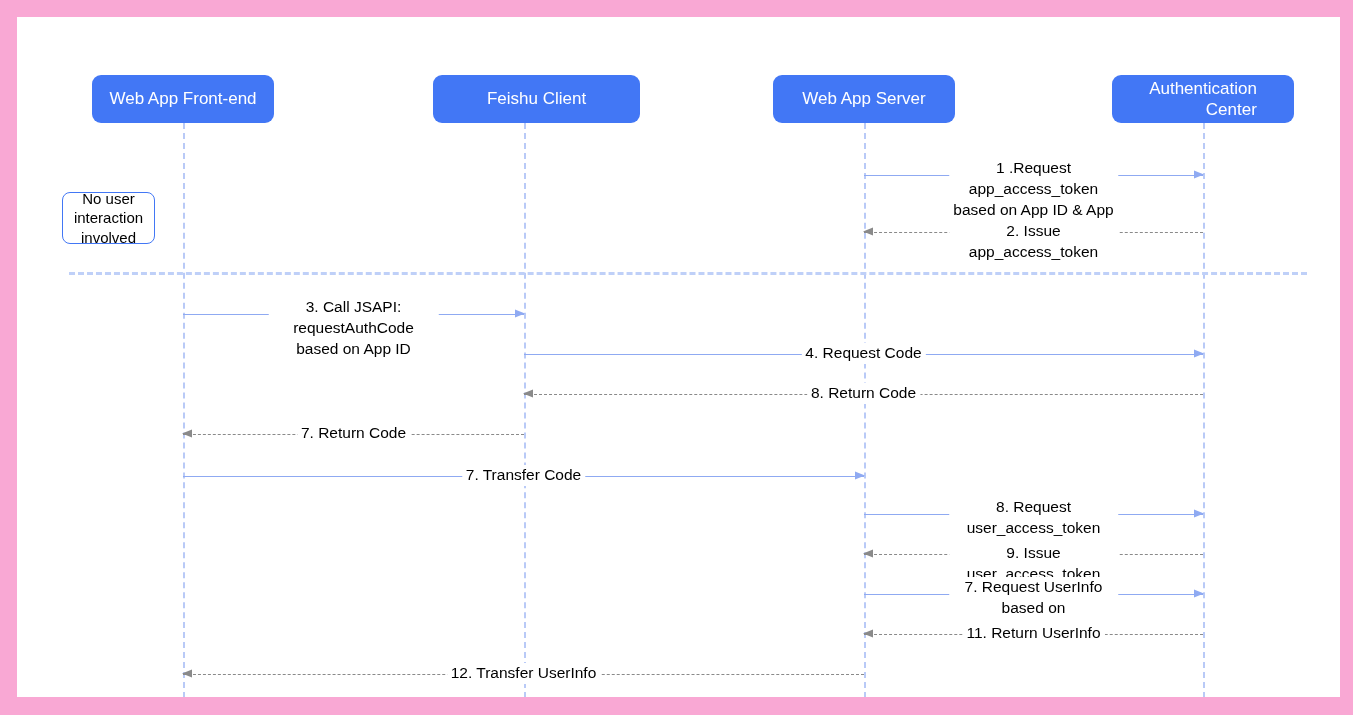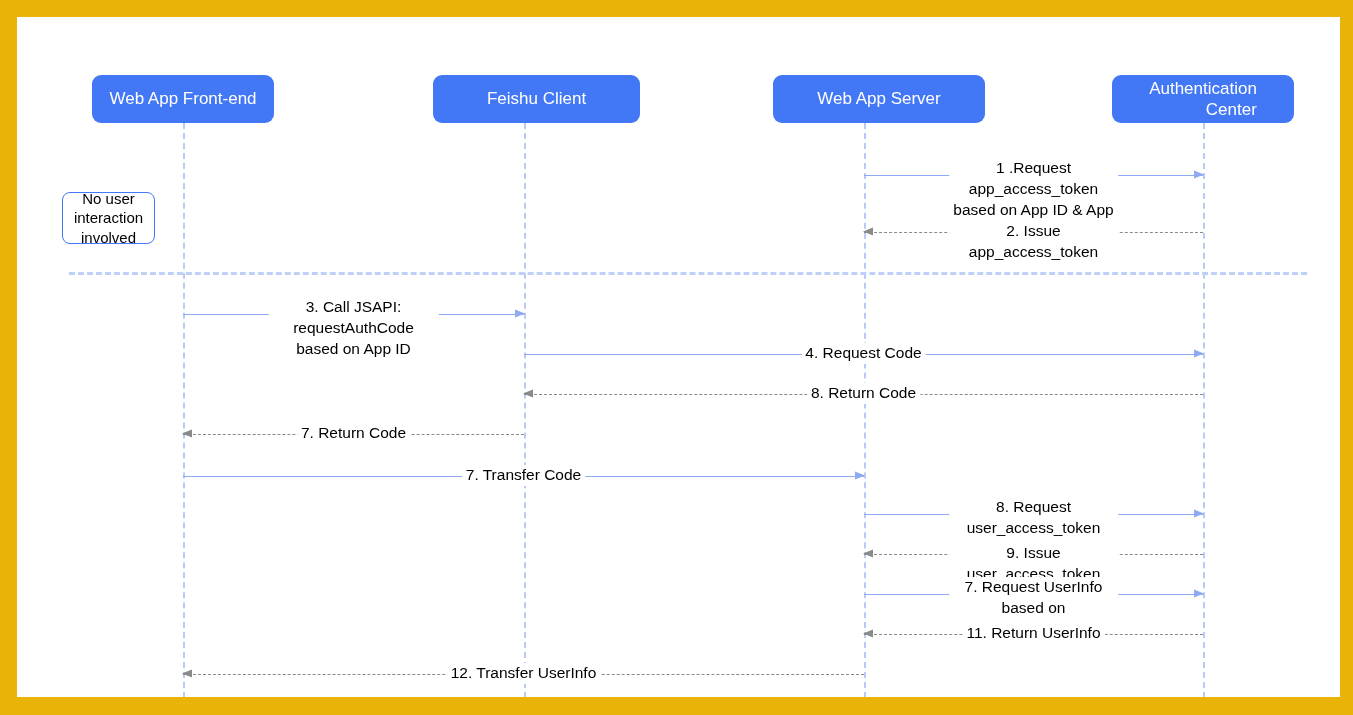--- a/index.html
+++ b/index.html
@@ -9,21 +9,21 @@
     width: 1353px;
     height: 715px;
     overflow: hidden;
     font-family: "Liberation Sans", sans-serif;
   }
   #frame {
     position: absolute;
     left: 0; top: 0;
     width: 1353px;
     height: 715px;
-    background: #eab308;
+    background: #f9a8d4;
   }
   #canvas {
     position: absolute;
     left: 17px;
     top: 17px;
     width: 1323px;
     height: 680px;
     background: #ffffff;
     overflow: hidden;
   }
@@ -140,21 +140,21 @@
 
 <div id="frame">
   <div id="canvas">
 
     <div class="participant" style="left: 75px; top: 58px; width: 182px; height: 48px;">
       <span>Web App Front-end</span>
     </div>
     <div class="participant" style="left: 416px; top: 58px; width: 207px; height: 48px;">
       <span>Feishu Client</span>
     </div>
-    <div class="participant" style="left: 756px; top: 58px; width: 212px; height: 48px;">
+    <div class="participant" style="left: 756px; top: 58px; width: 182px; height: 48px;">
       <span>Web App Server</span>
     </div>
     <div class="participant" style="left: 1095px; top: 58px; width: 182px; height: 48px; text-align: right;">
       <span>Authentication
 Center</span>
     </div>
 
     <div class="lifeline" style="left: 166px; top: 106px; height: 575px;"></div>
     <div class="lifeline" style="left: 507px; top: 106px; height: 575px;"></div>
     <div class="lifeline" style="left: 847px; top: 106px; height: 575px;"></div>

